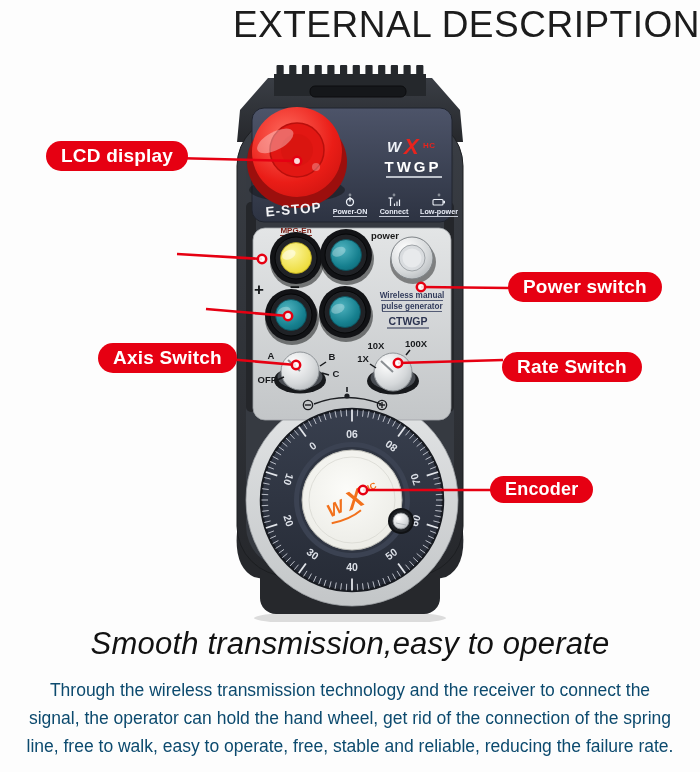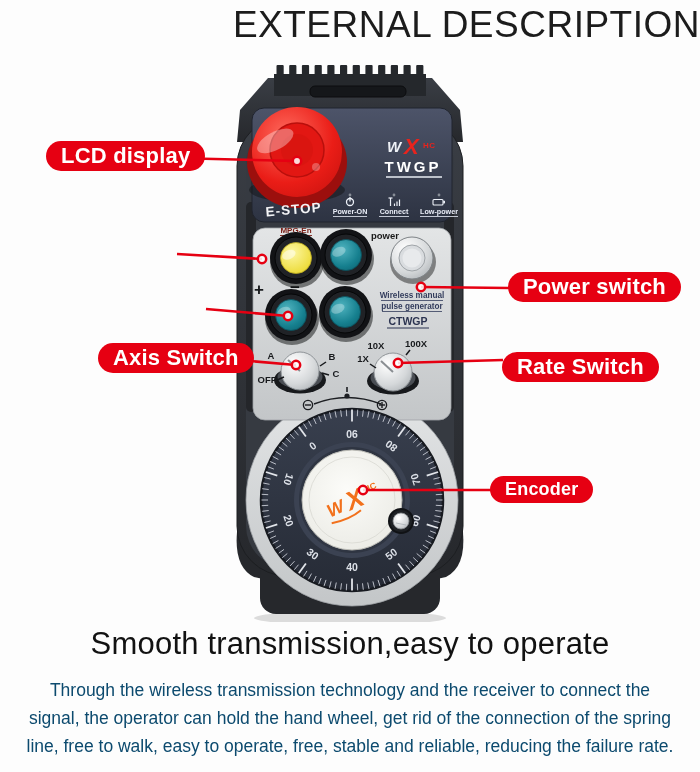--- a/index.html
+++ b/index.html
@@ -3,31 +3,31 @@
 <meta charset="utf-8">
 <style>
   html,body{margin:0;padding:0;background:#ffffff;}
   .stage{position:relative;width:700px;height:772px;background:#fdfdfd;overflow:hidden;
          font-family:"Liberation Sans",sans-serif;}
   .page-title{position:absolute;top:4px;left:0;width:100%;text-align:right;
       font-size:37px;font-weight:400;color:#1c1c1c;letter-spacing:0.5px;margin:0;}
   .device-svg{position:absolute;left:230px;top:62px;width:240px;height:560px;z-index:1;}
   .overlay-svg{position:absolute;left:0;top:0;width:700px;height:772px;z-index:5;pointer-events:none;}
   .callout{position:absolute;z-index:6;background:#e60012;color:#ffffff;font-weight:bold;
-      font-size:22px;height:30px;border-radius:16px;display:flex;align-items:center;
+      font-size:19px;height:30px;border-radius:16px;display:flex;align-items:center;
       justify-content:center;padding:0 15px;white-space:nowrap;letter-spacing:0.2px;}
   #co-lcd{left:46px;top:141px;}
   #co-enable{left:47px;top:239px;}
   #co-custom{left:73px;top:292px;}
   #co-axis{left:98px;top:343px;}
   #co-power{left:508px;top:272px;}
   #co-rate{left:502px;top:344px;margin-top:8px;}
   #co-encoder{left:490px;top:476px;height:27px;font-size:18px;}
   .footer-heading{position:absolute;top:626px;left:0;width:100%;text-align:center;margin:0;
-      font-size:31px;font-weight:400;color:#121212;letter-spacing:0.2px;}
+      font-size:31px;font-weight:400;color:#121212;letter-spacing:0.2px;font-style:italic;}
   .footer-body{position:absolute;top:676px;left:25px;width:650px;margin:0;text-align:center;
       font-size:17.5px;line-height:1.6;color:#0c4a6e;}
   
   text{font-family:"Liberation Sans",sans-serif;}
   .estop-label{font-size:13.5px;font-weight:bold;fill:#f3f4f6;letter-spacing:1px;}
   .logo-w{font-size:15px;font-weight:bold;font-style:italic;fill:#eef1f6;}
   .logo-x{font-size:22px;font-weight:bold;font-style:italic;fill:#e8231d;}
   .logo-hc{font-size:8px;font-weight:bold;fill:#e8231d;letter-spacing:0.5px;}
   .model-label{font-size:15px;font-weight:bold;fill:#ffffff;letter-spacing:3px;}
   .ind-label{font-size:7.2px;font-weight:bold;fill:#e9edf7;}

